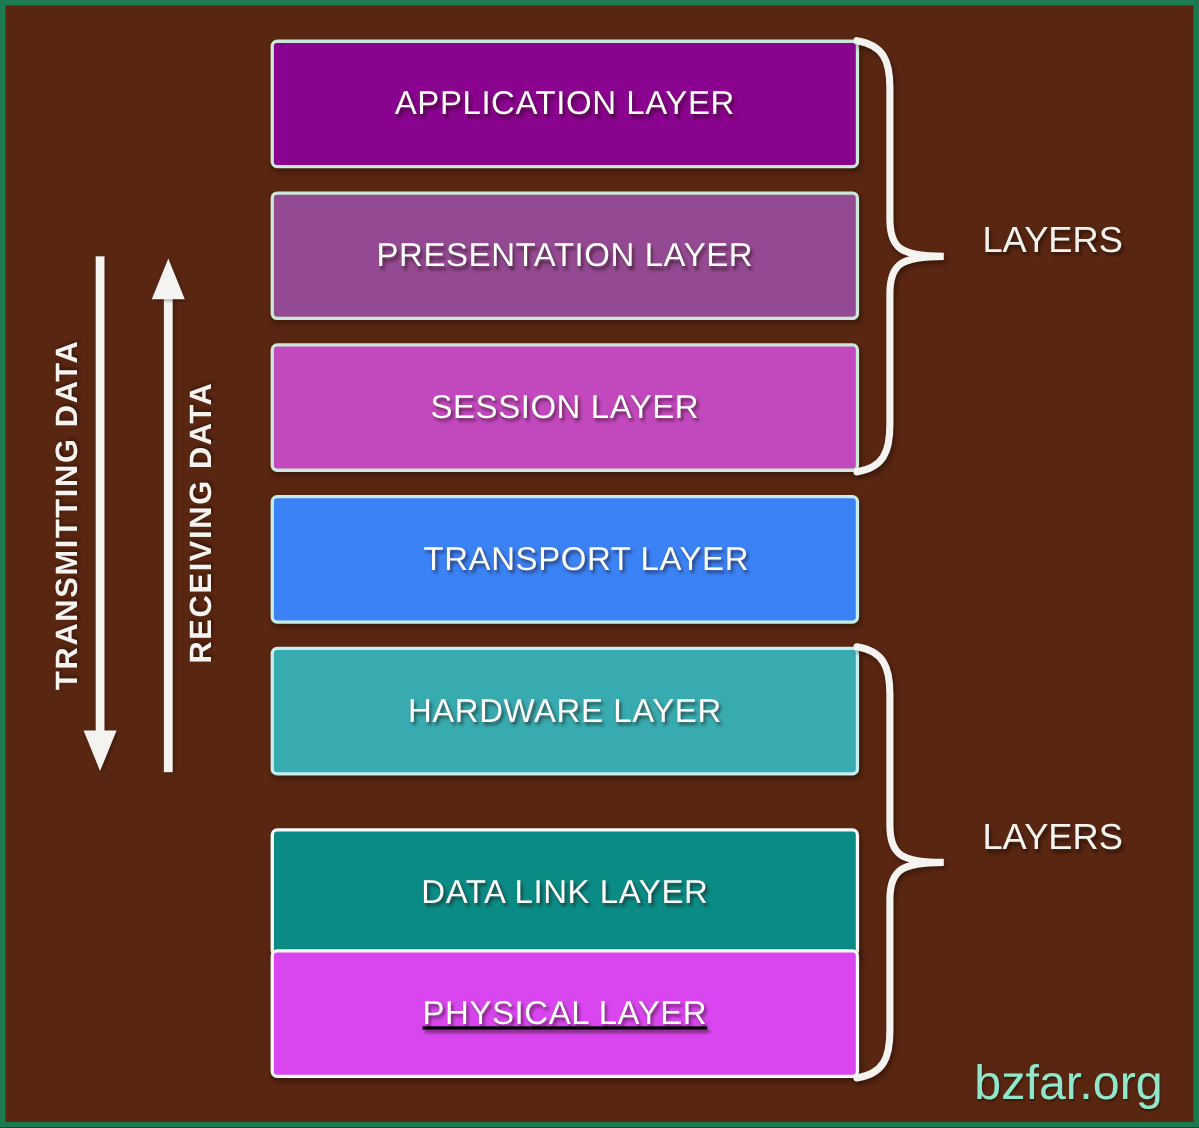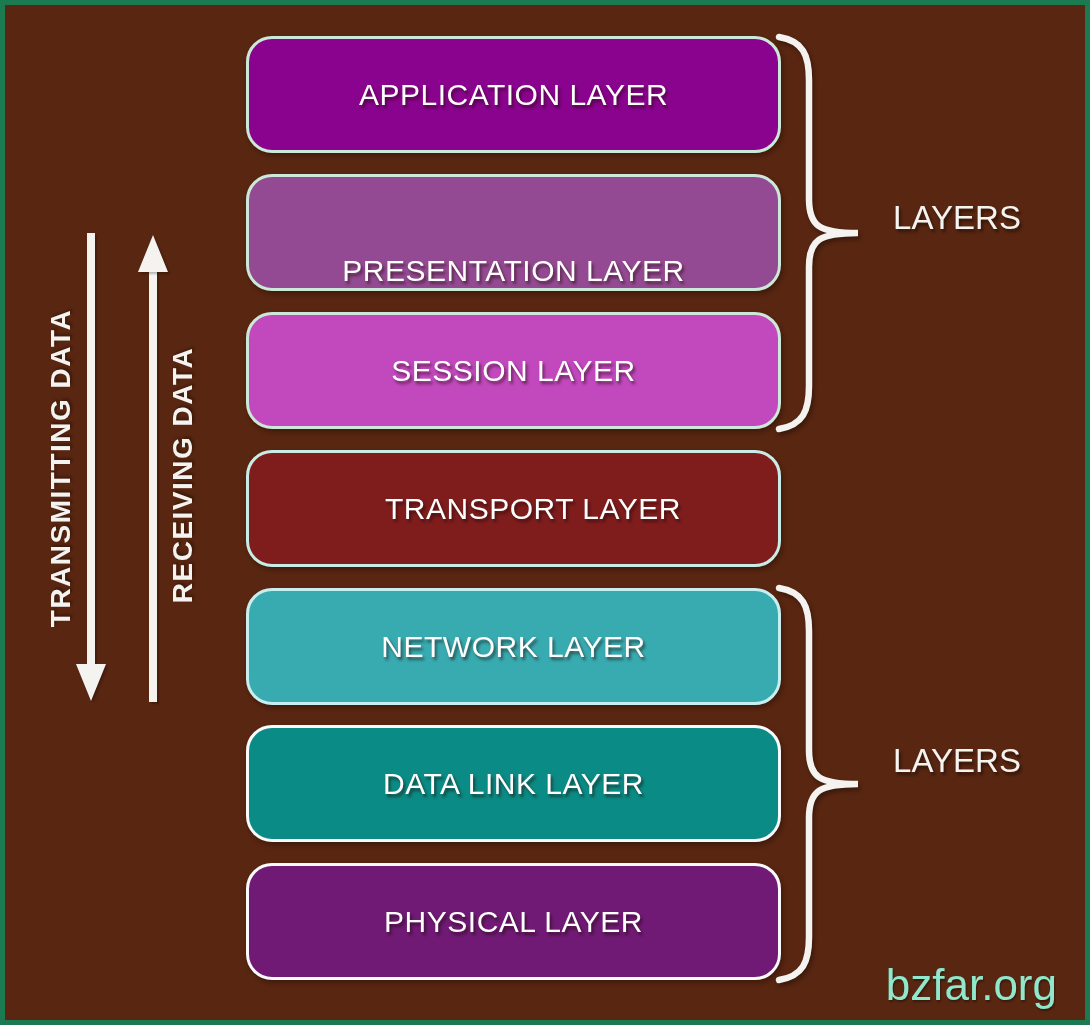--- a/index.html
+++ b/index.html
@@ -14,30 +14,30 @@
     border:5px solid var(--frame);
     overflow:hidden;
     font-family:"Liberation Sans", sans-serif;
   }
   
   .layer-box{
     position:absolute;
     left:241px;              
     width:535px;height:117px;
     border:3px solid #cbe8d9;
-    border-radius:26px;
+    border-radius:6px;
     display:flex;align-items:center;justify-content:center;
     box-shadow:2px 3px 5px rgba(0,0,0,0.30);
   }
   .layer-box:nth-of-type(1){top:31px;}
-  .layer-box:nth-of-type(2){top:169px;align-items:flex-end;}
+  .layer-box:nth-of-type(2){top:169px;}
   .layer-box:nth-of-type(3){top:307px;}
   .layer-box:nth-of-type(4){top:445px;}
   .layer-box:nth-of-type(5){top:583px;}
-  .layer-box:nth-of-type(6){top:720px;}
+  .layer-box:nth-of-type(6){top:748px;}
   .layer-box:nth-of-type(7){top:858px;}
   .layer-label{
     color:#fff;
     font-size:30px;
     letter-spacing:0.5px;
     text-shadow:2px 3px 3px rgba(30,10,5,0.55);
     white-space:nowrap;
   }
   
   .flow-label{
@@ -110,30 +110,30 @@
 
   <div class="layer-box" style="background: rgb(138, 3, 142); border-color: rgb(203, 232, 217);">
     <span class="layer-label">APPLICATION LAYER</span>
   </div>
   <div class="layer-box" style="background: rgb(148, 74, 146); border-color: rgb(203, 232, 217);">
     <span class="layer-label">PRESENTATION LAYER</span>
   </div>
   <div class="layer-box" style="background: rgb(194, 72, 190); border-color: rgb(203, 232, 217); text-align: right;">
     <span class="layer-label">SESSION LAYER</span>
   </div>
-  <div class="layer-box" style="background: #7f1d1d; border-color: rgb(201, 237, 230); padding-left: 39px;">
+  <div class="layer-box" style="background: #3b82f6; border-color: rgb(201, 237, 230); padding-left: 39px;">
     <span class="layer-label">TRANSPORT LAYER</span>
   </div>
   <div class="layer-box" style="background: rgb(56, 171, 176); border-color: rgb(201, 238, 240);">
-    <span class="layer-label">NETWORK LAYER</span>
+    <span class="layer-label">HARDWARE LAYER</span>
   </div>
   <div class="layer-box" style="background: rgb(11, 139, 133); border-color: rgb(250, 250, 250);">
     <span class="layer-label">DATA LINK LAYER</span>
   </div>
-  <div class="layer-box" style="background: #701a75; border-color: rgb(250, 250, 250);">
+  <div class="layer-box" style="background: #d946ef; border-color: rgb(250, 250, 250); text-decoration: underline;">
     <span class="layer-label">PHYSICAL LAYER</span>
   </div>
 
   <div class="flow-label transmitting">TRANSMITTING DATA</div>
   <div class="arrow-down">
     <div class="arrow-shaft"></div>
     <div class="arrow-head"></div>
   </div>
   <div class="arrow-up">
     <div class="arrow-shaft"></div>

